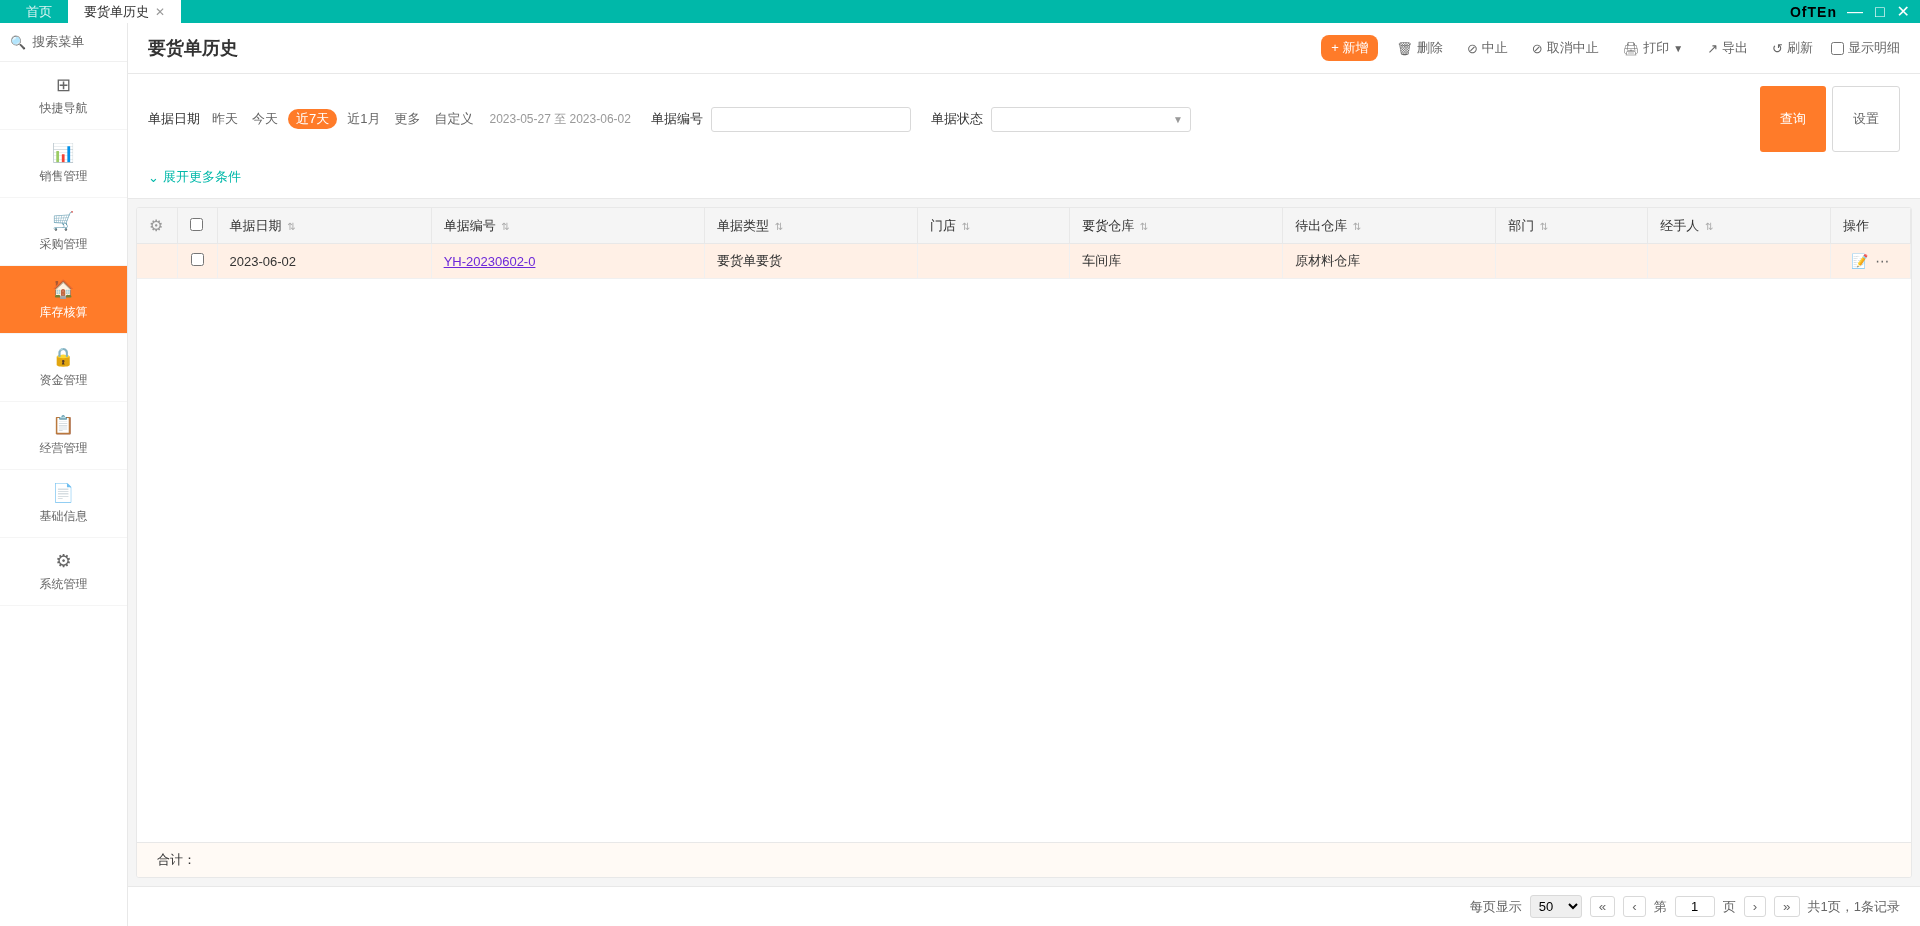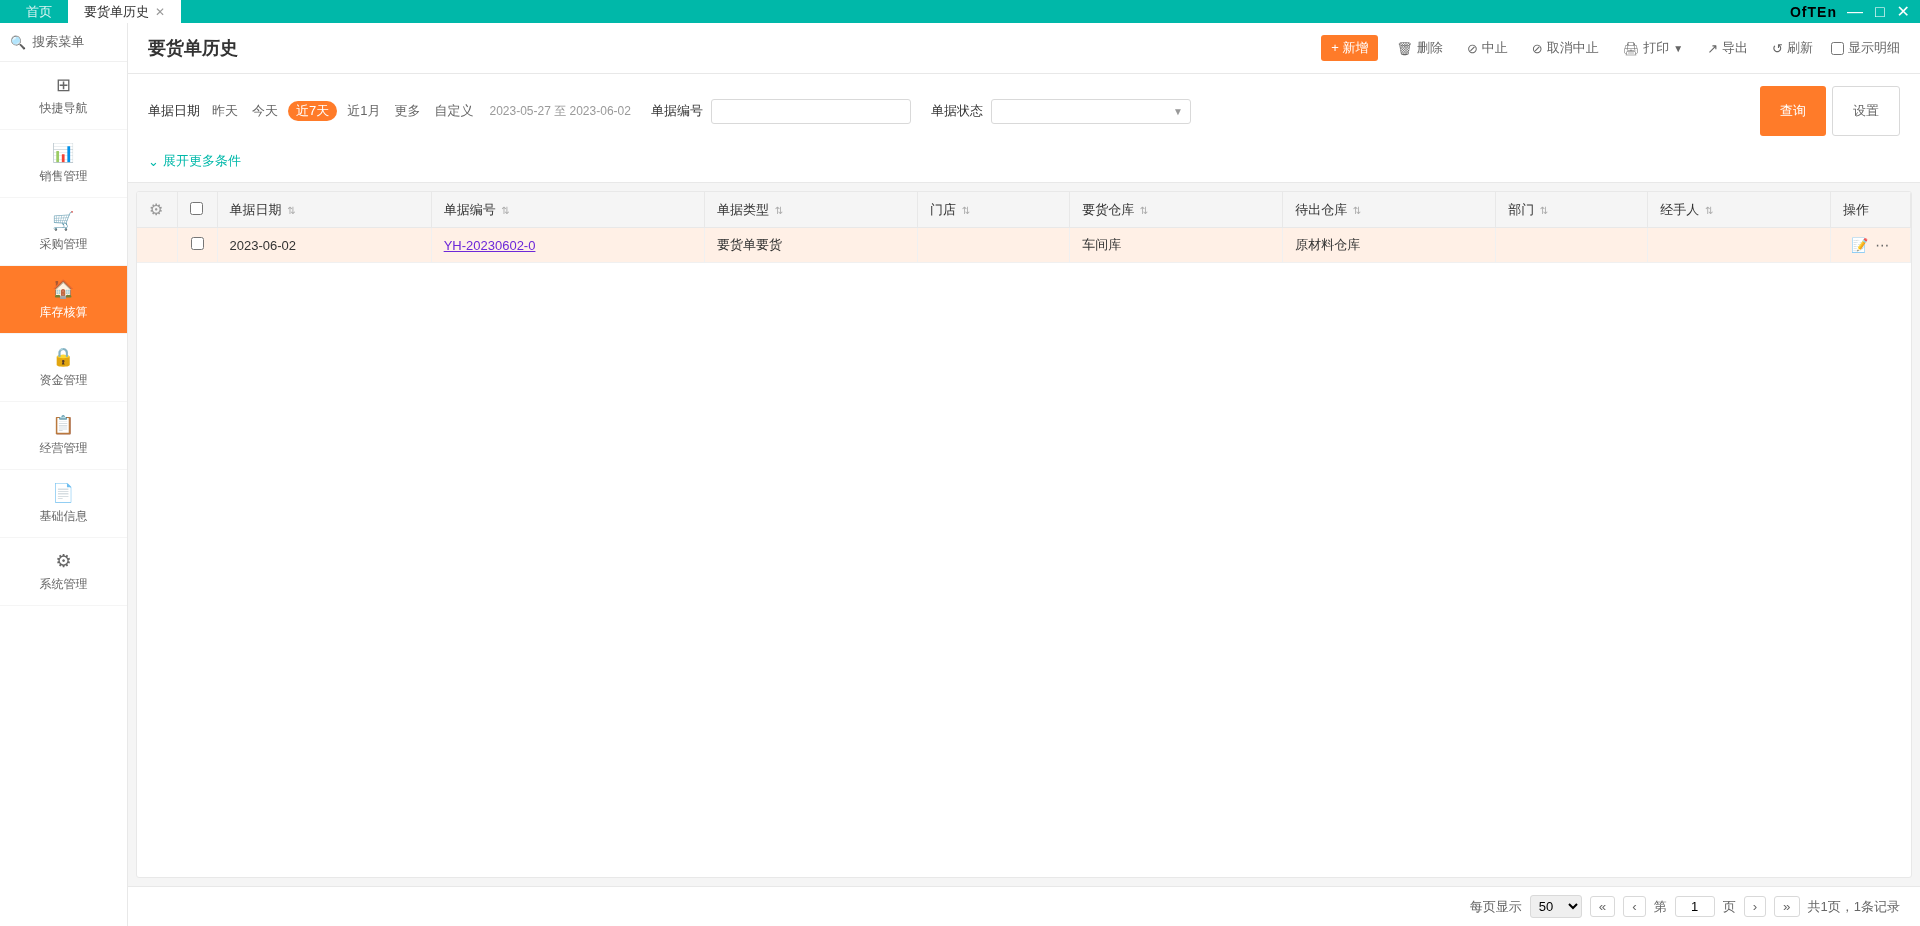--- a/index.html
+++ b/index.html
@@ -129,21 +129,21 @@
       align-items: center;
       gap: 4px;
       cursor: pointer;
       color: #666;
       font-size: 13px;
       padding: 4px 6px;
     }
     .toolbar-btn.primary {
       background: #ff7b29;
       color: white;
-      border-radius: 3px;
+      border-radius: 8px;
       padding: 4px 10px;
     }
     .show-detail-btn {
       display: flex;
       align-items: center;
       gap: 4px;
       font-size: 13px;
       color: #666;
       cursor: pointer;
     }
@@ -242,21 +242,21 @@
       border-radius: 3px;
       padding: 6px 20px;
       cursor: pointer;
       font-size: 13px;
     }
     .settings-btn {
       background: white;
       color: #666;
       border: 1px solid #d9d9d9;
       border-radius: 3px;
-      padding: 15px 20px;
+      padding: 23px 20px;
       cursor: pointer;
       font-size: 13px;
     }
 
     
     .table-wrapper {
       flex: 1;
       background: white;
       margin: 8px;
       border: 1px solid #e8e8e8;
@@ -602,20 +602,23 @@
                 <div class="op-icons">
                   <span class="op-icon">📝</span>
                   <span class="op-icon">⋯</span>
                 </div>
               </td>
             </tr>
           </tbody>
         </table>
       </div>
 
+      <div class="table-footer">
+        <span>合计：</span>
+      </div>
     </div>
 
     <div class="pagination-bar">
       <span>每页显示</span>
       <select>
         <option>10</option>
         <option>20</option>
         <option selected="">50</option>
         <option>100</option>
       </select>

